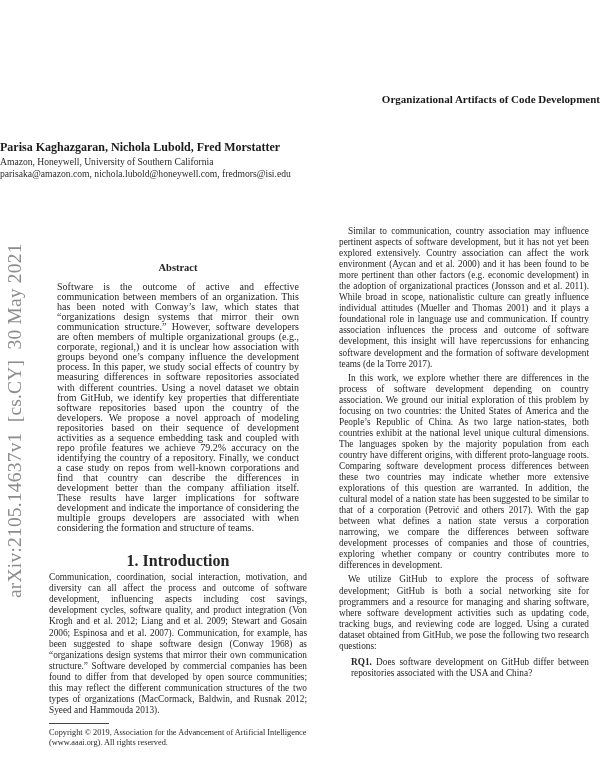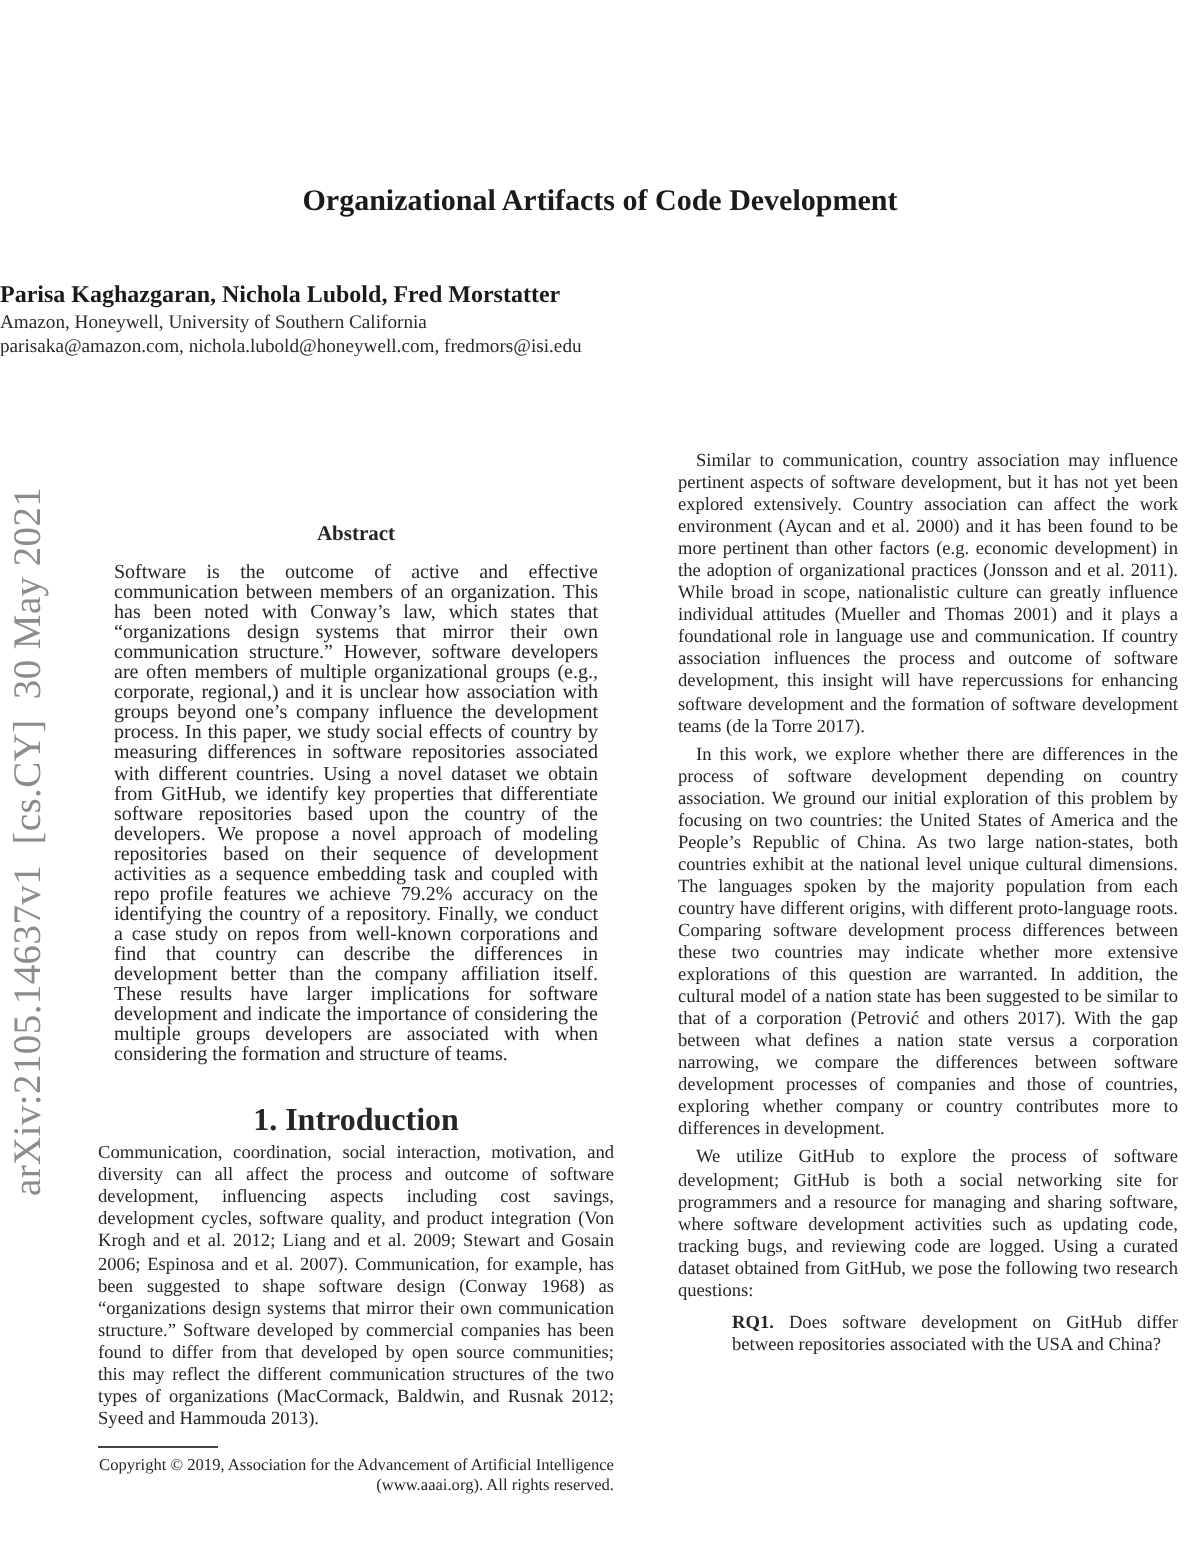--- a/index.html
+++ b/index.html
@@ -6,44 +6,44 @@
   body {
     width: 600px; height: 776px; position: relative; overflow: hidden;
     font-family: "Liberation Serif", "DejaVu Serif", serif; color: #222;
   }
   .arxiv-stamp {
     position: absolute; left: 4px; top: 598px;
     transform-origin: 0 0; transform: rotate(-90deg);
     font-size: 19.5px; color: #8c8c8c; white-space: pre; letter-spacing: 0.2px;
   }
   .title {
-    position: absolute; left: 0; width: 600px; top: 93px; text-align: center;
-    font-weight: bold; font-size: 15px; color: #1a1a1a;
+    position: absolute; left: 0; width: 600px; top: 93px; text-align: right;
+    font-weight: bold; font-size: 11px; color: #1a1a1a;
   }
   .authors {
     position: absolute; left: 0; width: 600px; top: 140px; text-align: left;
     font-weight: bold; font-size: 12px; color: #1a1a1a;
   }
   .affil, .emails {
     position: absolute; left: 0; width: 600px; text-align: left; font-size: 9.6px; color: #2a2a2a;
   }
   .affil { top: 156px; }
   .emails { top: 168px; }
   .col { position: absolute; font-size: 9.3px; line-height: 11.05px; text-align: justify; color: #262626; }
   .col-left { left: 49px; width: 258px; top: 222px; margin-top: 40px; }
   .col-right { left: 339px; width: 250px; top: 226px; }
   .abstract-head { text-align: center; font-weight: bold; font-size: 10.5px; margin: 0 0 9px 0; }
   .abstract { margin: 0 8px 0 8px; font-size: 10px; line-height: 10.05px; text-align: justify; }
   .sec-head { text-align: center; font-weight: bold; font-size: 16px; margin: 22px 0 6px 0; }
   p { margin: 0; }
   .indent { text-indent: 9px; }
   .para-gap { margin-top: 3px; }
   .footnote-rule { width: 60px; height: 0; border-top: 0.8px solid #444; margin: 7px 0 4px 0; }
-  .footnote { font-size: 8.3px; line-height: 10px; text-align: right; }
-  .rq { margin-left: 27px; margin-top: 5px; }
+  .footnote { font-size: 8.3px; line-height: 10px; text-align: left; }
+  .rq { margin-left: 12px; margin-top: 5px; }
   .rq-label { font-weight: bold; }
 </style>
 </head>
 <body>
 
 <div class="arxiv-stamp">arXiv:2105.14637v1  [cs.CY]  30 May 2021</div>
 
 <div class="title">Organizational Artifacts of Code Development</div>
 <div class="authors">Parisa Kaghazgaran, Nichola Lubold, Fred Morstatter</div>
 <div class="affil">Amazon, Honeywell, University of Southern California</div>

